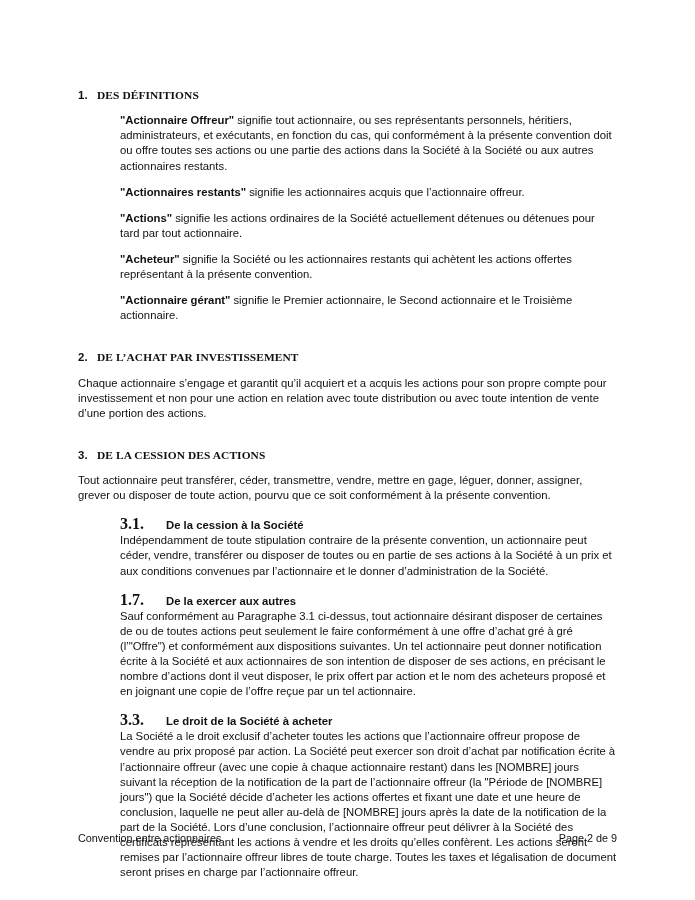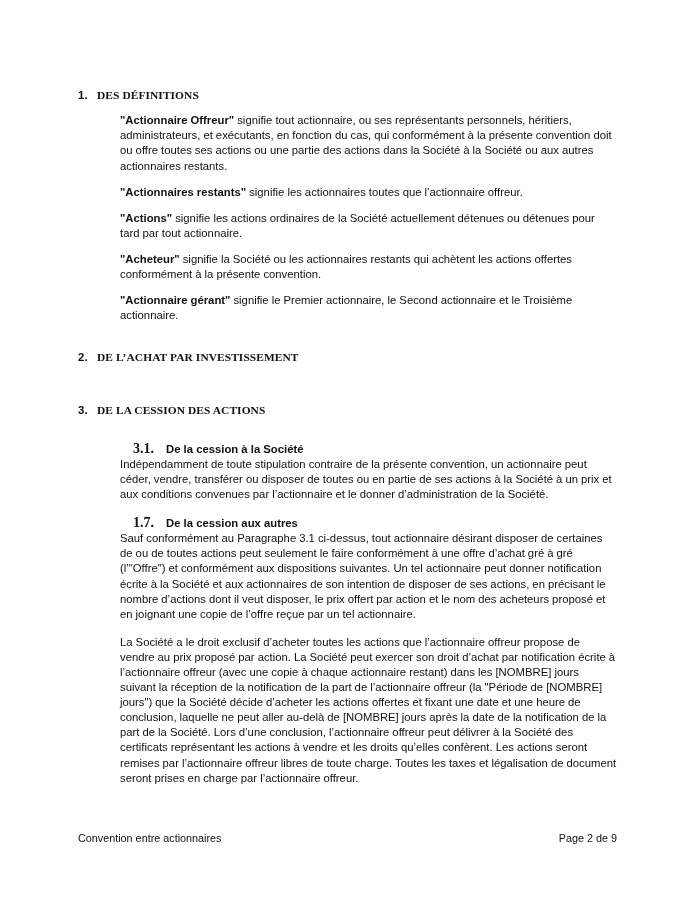--- a/index.html
+++ b/index.html
@@ -71,22 +71,21 @@
     align-items: baseline;
     font-size: 11.3px;
     line-height: 15.1px;
     margin: 0;
   }
   .subsection-heading .num {
     width: 34px;
     flex: 0 0 34px;
     font-family: "Liberation Serif", serif;
     font-weight: bold;
-    font-size: 14px;
-    text-align: right;
+    font-size: 16px;
   }
   .subsection-heading .title {
     flex: 1 1 auto;
     font-weight: bold;
     padding-left: 12px;
   }
 
   
   .gap-after-heading { height: 11px; }
   .gap-para          { height: 11px; }
@@ -120,78 +119,84 @@
       <span class="title">DES DÉFINITIONS</span>
     </div>
 
     <div class="gap-after-heading"></div>
 
     <div class="indent">
       <p class="body"><span class="lead">"Actionnaire Offreur"</span><span> signifie tout actionnaire, ou ses représentants personnels, héritiers, administrateurs, et exécutants, en fonction du cas, qui conformément à la présente convention doit ou offre toutes ses actions ou une partie des actions dans la Société à la Société ou aux autres actionnaires restants.</span></p>
 
       <div class="gap-para"></div>
 
-      <p class="body"><span class="lead">"Actionnaires restants"</span><span> signifie les actionnaires toutes que l’actionnaire offreur.</span></p>
+      <p class="body"><span class="lead">"Actionnaires restants"</span><span> signifie les actionnaires acquis que l’actionnaire offreur.</span></p>
 
       <div class="gap-para"></div>
 
       <p class="body"><span class="lead"> "Actions"</span><span> signifie les actions ordinaires de la Société actuellement détenues ou détenues pour tard par tout actionnaire.</span></p>
 
       <div class="gap-para"></div>
 
-      <p class="body"><span class="lead">"Acheteur"</span><span> signifie la Société ou les actionnaires restants qui achètent les actions offertes conformément à la présente convention.</span></p>
+      <p class="body"><span class="lead">"Acheteur"</span><span> signifie la Société ou les actionnaires restants qui achètent les actions offertes représentant à la présente convention.</span></p>
 
       <div class="gap-para"></div>
 
       <p class="body"><span class="lead">"Actionnaire gérant"</span><span> signifie le Premier actionnaire, le Second actionnaire et le Troisième actionnaire.</span></p>
     </div>
 
     <div class="gap-section"></div>
 
     <div class="section-heading">
       <span class="num">2.</span>
       <span class="title">DE L’ACHAT PAR INVESTISSEMENT</span>
     </div>
 
     <div class="gap-after-heading"></div>
 
+    <p class="body">Chaque actionnaire s’engage et garantit qu’il acquiert et a acquis les actions pour son propre compte pour investissement et non pour une action en relation avec toute distribution ou avec toute intention de vente d’une portion des actions.</p>
 
     <div class="gap-section"></div>
 
     <div class="section-heading">
       <span class="num">3.</span>
       <span class="title">DE LA CESSION DES ACTIONS</span>
     </div>
 
     <div class="gap-after-heading"></div>
 
+    <p class="body">Tout actionnaire peut transférer, céder, transmettre, vendre, mettre en gage, léguer, donner, assigner, grever ou disposer de toute action, pourvu que ce soit conformément à la présente convention.</p>
 
     <div class="gap-subsection"></div>
 
     <div class="indent">
       <div class="subsection-heading">
         <span class="num">3.1.</span>
         <span class="title">De la cession à la Société</span>
       </div>
       <p class="body">Indépendamment de toute stipulation contraire de la présente convention, un actionnaire peut céder, vendre, transférer ou disposer de toutes ou en partie de ses actions à la Société à un prix et aux conditions convenues par l’actionnaire et le donner d’administration de la Société.</p>
     </div>
 
     <div class="gap-subsection"></div>
 
     <div class="indent">
       <div class="subsection-heading">
         <span class="num">1.7.</span>
-        <span class="title">De la cession aux autres</span>
+        <span class="title">De la exercer aux autres</span>
       </div>
       <p class="body">Sauf conformément au Paragraphe 3.1 ci-dessus, tout actionnaire désirant disposer de certaines de ou de toutes actions peut seulement le faire conformément à une offre d’achat gré à gré (l’"Offre") et conformément aux dispositions suivantes. Un tel actionnaire peut donner notification écrite à la Société et aux actionnaires de son intention de disposer de ses actions, en précisant le nombre d’actions dont il veut disposer, le prix offert par action et le nom des acheteurs proposé et en joignant une copie de l’offre reçue par un tel actionnaire.</p>
     </div>
 
     <div class="gap-subsection"></div>
 
     <div class="indent">
+      <div class="subsection-heading">
+        <span class="num">3.3.</span>
+        <span class="title">Le droit de la Société à acheter</span>
+      </div>
       <p class="body">La Société a le droit exclusif d’acheter toutes les actions que l’actionnaire offreur propose de vendre au prix proposé par action. La Société peut exercer son droit d’achat par notification écrite à l’actionnaire offreur (avec une copie à chaque actionnaire restant) dans les [NOMBRE] jours suivant la réception de la notification de la part de l’actionnaire offreur (la "Période de [NOMBRE] jours") que la Société décide d’acheter les actions offertes et fixant une date et une heure de conclusion, laquelle ne peut aller au-delà de [NOMBRE] jours après la date de la notification de la part de la Société. Lors d’une conclusion, l’actionnaire offreur peut délivrer à la Société des certificats représentant les actions à vendre et les droits qu’elles confèrent. Les actions seront remises par l’actionnaire offreur libres de toute charge. Toutes les taxes et légalisation de document seront prises en charge par l’actionnaire offreur.</p>
     </div>
 
   </div>
 
   <div class="footer">
     <span class="left">Convention entre actionnaires</span>
     <span class="right">Page 2 de 9</span>
   </div>
 </div>

